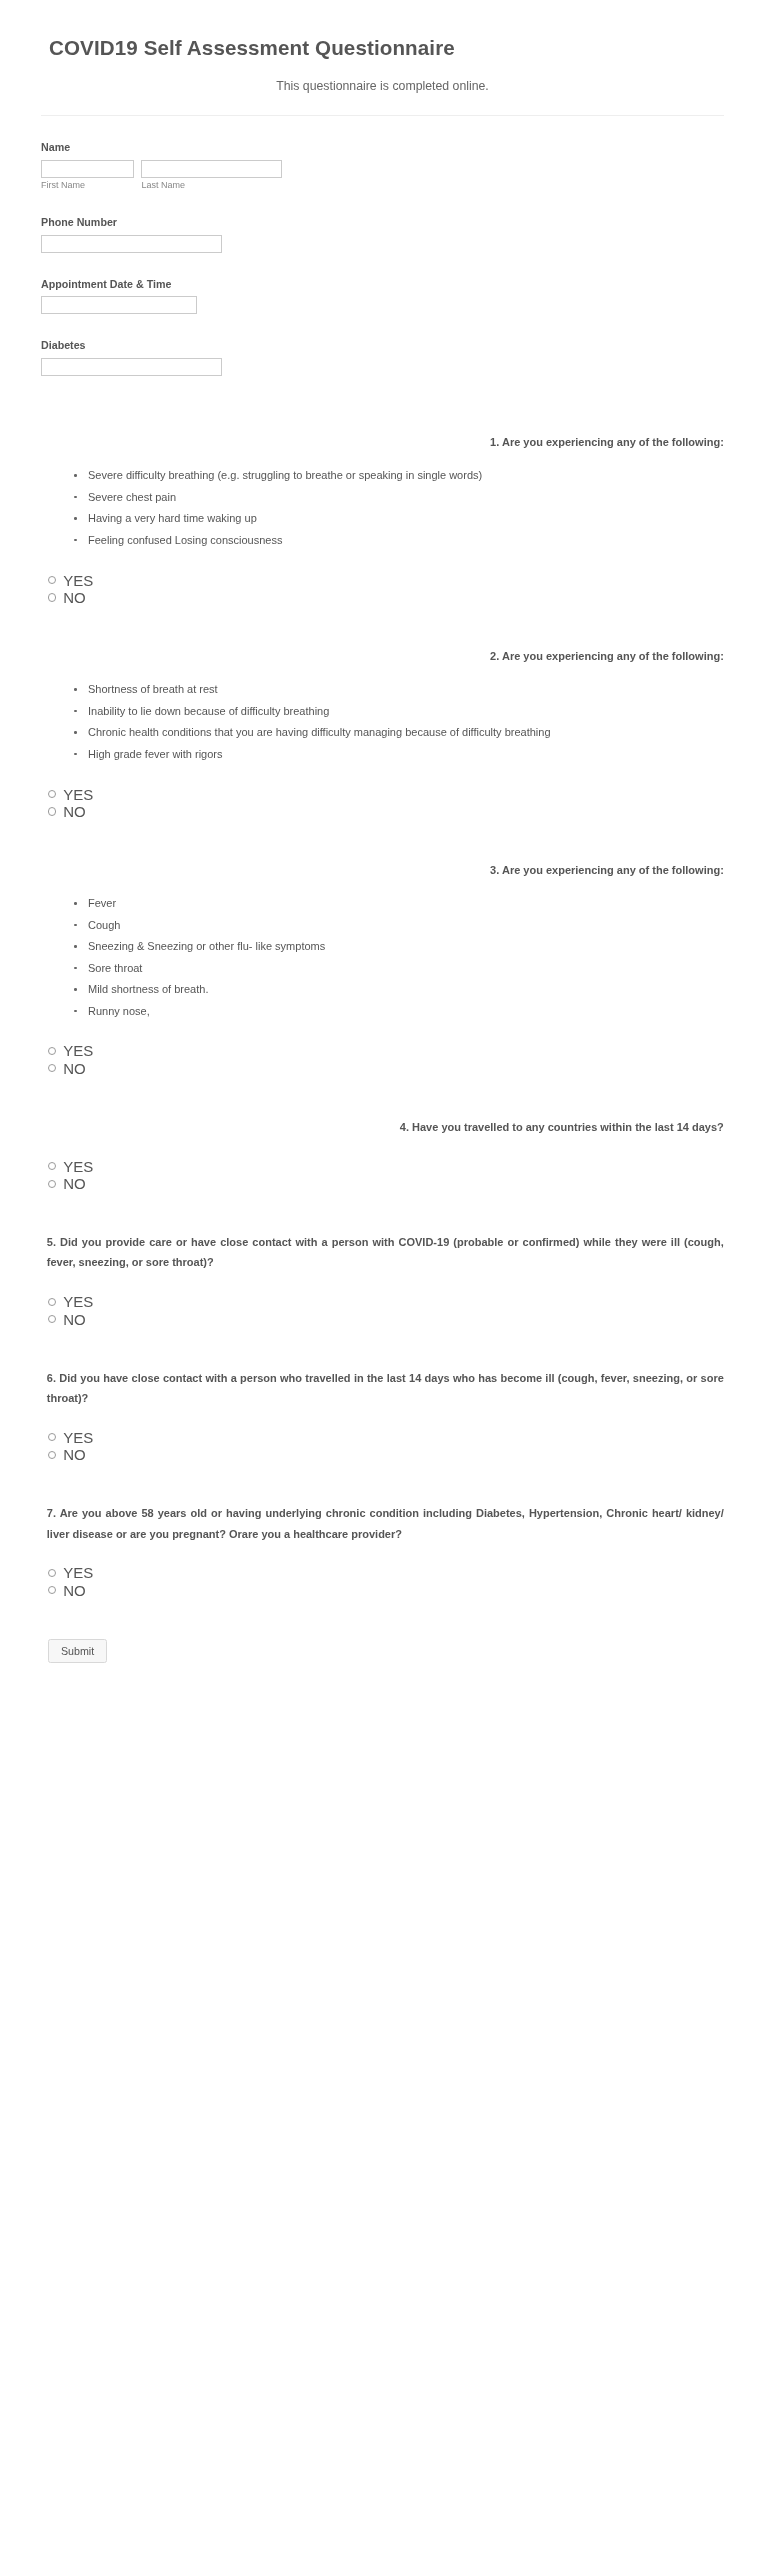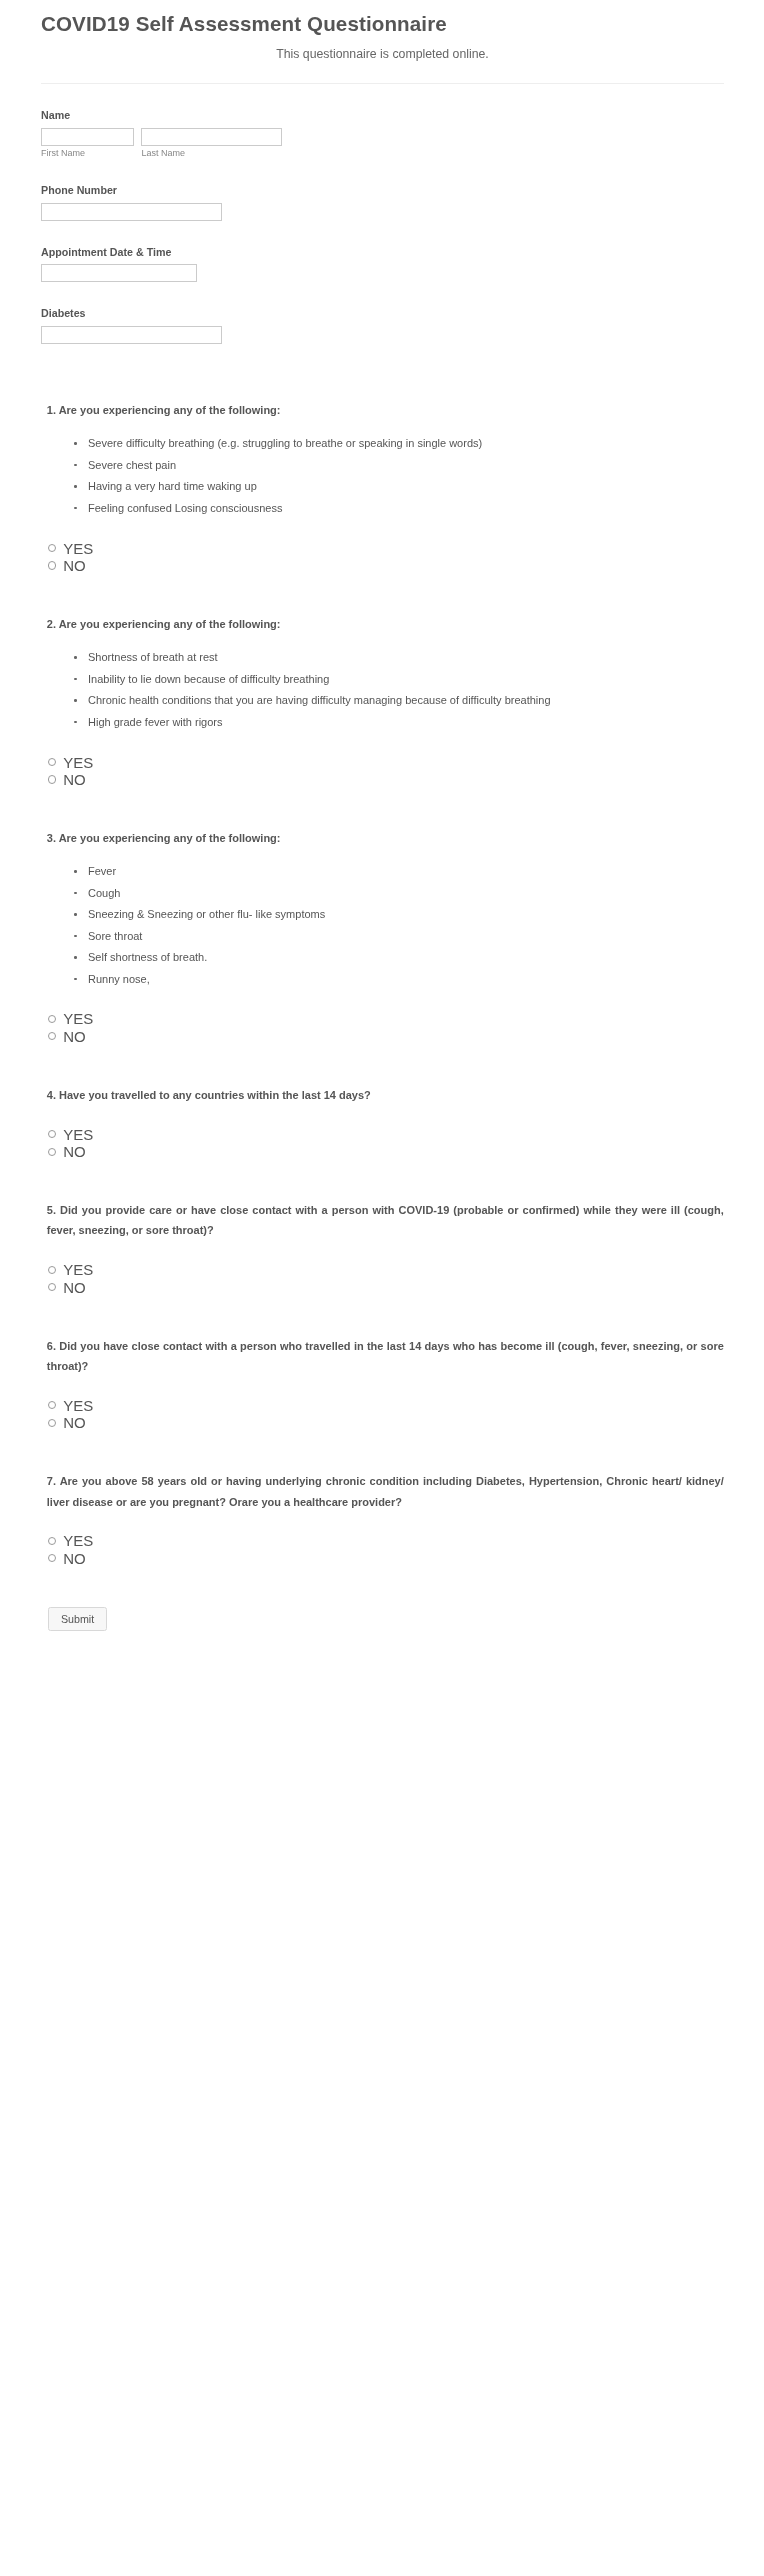--- a/index.html
+++ b/index.html
@@ -25,22 +25,22 @@
     margin-right: 41px;
     width: 683px;
   }
 
   
   .form-title {
     font-size: 20.6px;
     font-weight: bold;
     color: #555555;
     letter-spacing: 0.1px;
-    margin: 0;
-    padding-top: 12px;
+    margin: 8px;
+    padding-top: 28px;
     line-height: 1.2;
   }
   .form-subtitle {
     font-size: 12.3px;
     font-weight: normal;
     color: #666666;
     margin: 0;
     padding-top: 10px;
     line-height: 1.3;
     text-align: center;
@@ -110,21 +110,21 @@
     font-size: 11px;
     font-weight: bold;
     color: #555555;
     line-height: 1.85;
     margin: 0 0 0 5.8px;
     text-align: justify;
     text-justify: inter-word;
     width: 677px;
   }
   .q-title.plain {
-    text-align: left;
+    text-align: right;
   }
   .q-num {
     font-weight: bold;
   }
   ul.q-list {
     margin: 13px 0 0 0;
     padding: 0 0 0 33px;
     list-style: none;
     width: 644px;
     box-sizing: border-box;
@@ -286,21 +286,21 @@
             </div>
           </div>
         </div>
         <div class="q-block">
           <div class="q-title plain"><span class="q-num">3.</span> <span>Are you experiencing any of the following:</span></div>
           <ul class="q-list">
             <li>Fever</li>
             <li>Cough</li>
             <li>Sneezing &amp; Sneezing or other flu- like symptoms</li>
             <li>Sore throat</li>
-            <li>Self shortness of breath.</li>
+            <li>Mild shortness of breath.</li>
             <li>Runny nose,</li>
           </ul>
           <div class="radio-group">
             <div class="radio-row">
               <span class="radio-dot"></span>
               <span class="radio-label">YES</span>
             </div>
             <div class="radio-row">
               <span class="radio-dot"></span>
               <span class="radio-label">NO</span>

